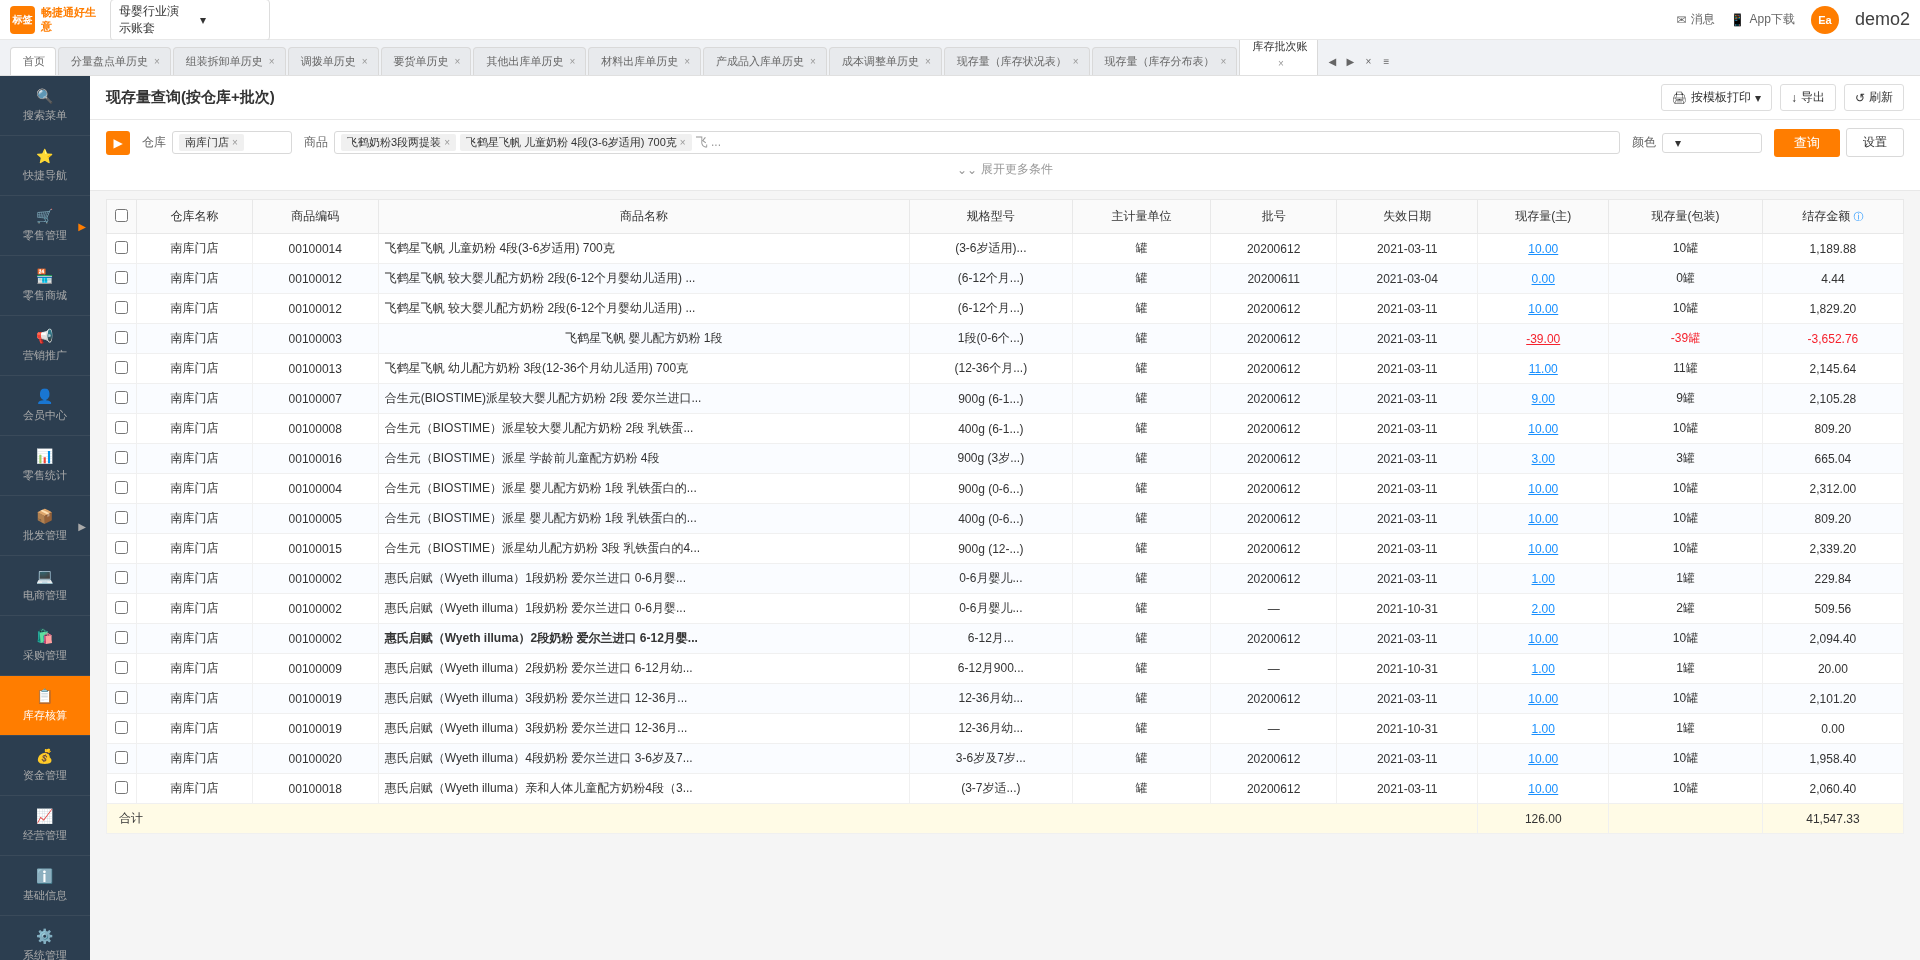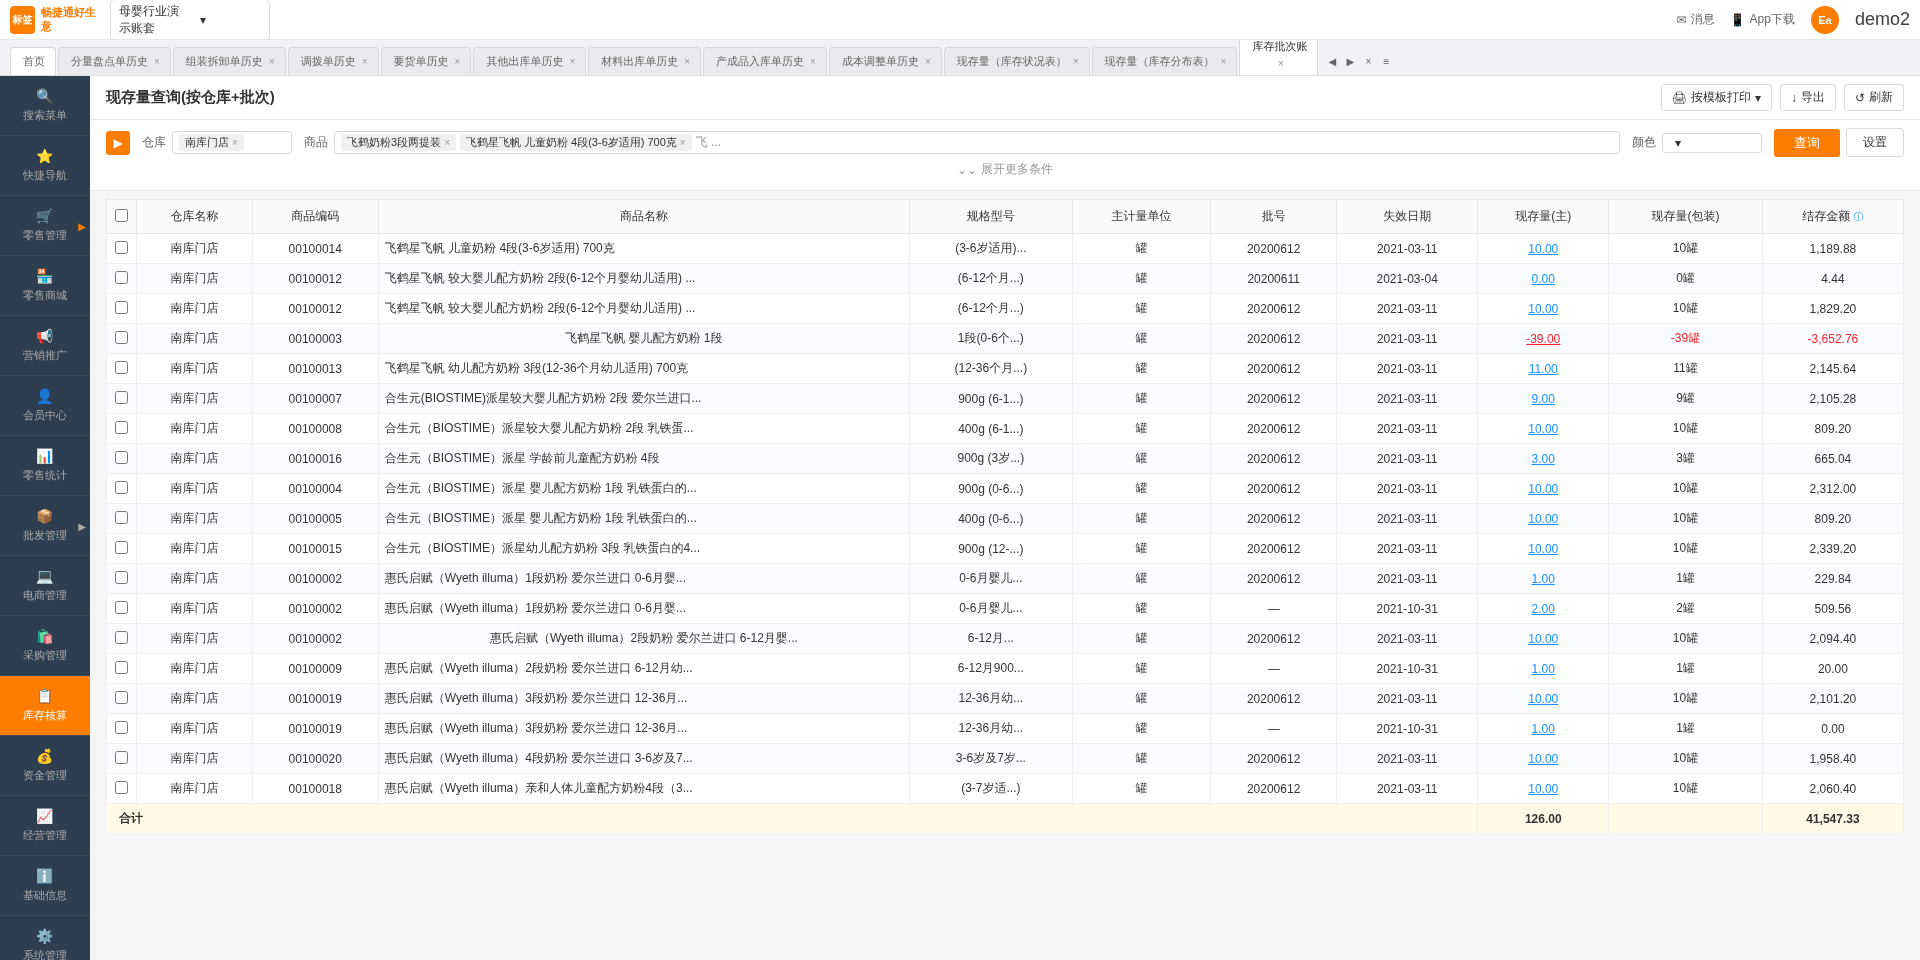--- a/index.html
+++ b/index.html
@@ -63,21 +63,21 @@
     .color-dropdown { display: flex; align-items: center; gap: 4px; border: 1px solid #d9d9d9; border-radius: 3px; padding: 2px 8px; min-width: 100px; background: #fff; cursor: pointer; }
     .expand-row { display: flex; justify-content: center; padding: 4px; }
 
     
     .table-wrapper { flex: 1; overflow: auto; padding: 8px 16px 16px; }
     .data-table { width: 100%; border-collapse: collapse; background: #fff; }
     .data-table th { background: #fafafa; border: 1px solid #e8e8e8; padding: 8px 6px; text-align: center; font-size: 12px; color: #333; font-weight: 500; white-space: nowrap; position: sticky; top: 0; z-index: 1; }
     .data-table td { border: 1px solid #f0f0f0; padding: 6px 6px; font-size: 12px; color: #333; white-space: nowrap; text-align: center; }
     .data-table tr:nth-child(even) td { background: #fafcff; }
     .link-val { color: #1890ff; text-decoration: underline; cursor: pointer; }
-    .total-row td { background: #fffbe6 !important; font-weight: bold; }
+    .total-row td { background: #fffbe6 !important; font-weight: normal; }
     .checkbox-col { width: 30px; }
     .col-chk { text-align: center; }
     .info-icon { color: #1890ff; font-size: 10px; cursor: pointer; }
   </style>
 </head>
 <body>
 
 <div class="top-bar">
   <div class="logo-area">
     <div class="logo-icon">
@@ -543,21 +543,21 @@
     </td>
     <td style="">2罐</td>
     <td style="">509.56</td>
   </tr>
             <tr style="background: rgb(250, 252, 255);">
     <td class="col-chk">
       <input type="checkbox" style="">
     </td>
     <td>南库门店</td>
     <td>00100002</td>
-    <td style="text-align:center;max-width:280px;overflow:hidden;text-overflow:ellipsis;">惠氏启赋（Wyeth illuma）2段奶粉 爱尔兰进口 6-12月婴...</td>
+    <td style="text-align:left;max-width:280px;overflow:hidden;text-overflow:ellipsis;font-weight:bold;">惠氏启赋（Wyeth illuma）2段奶粉 爱尔兰进口 6-12月婴...</td>
     <td>6-12月...</td>
     <td>罐</td>
     <td>20200612</td>
     <td>2021-03-11</td>
     <td style="">
       <span class="link-val" style="">10.00</span>
     </td>
     <td style="">10罐</td>
     <td style="">2,094.40</td>
   </tr>

